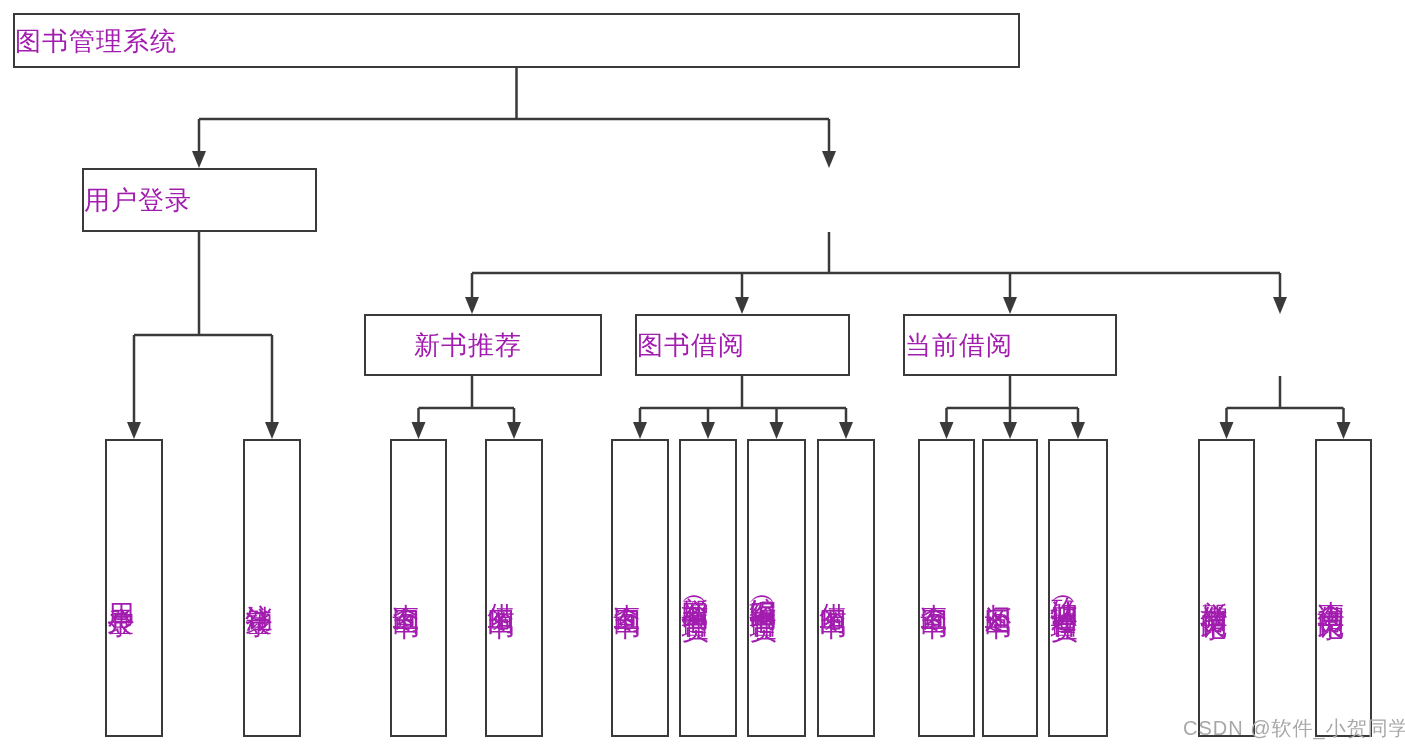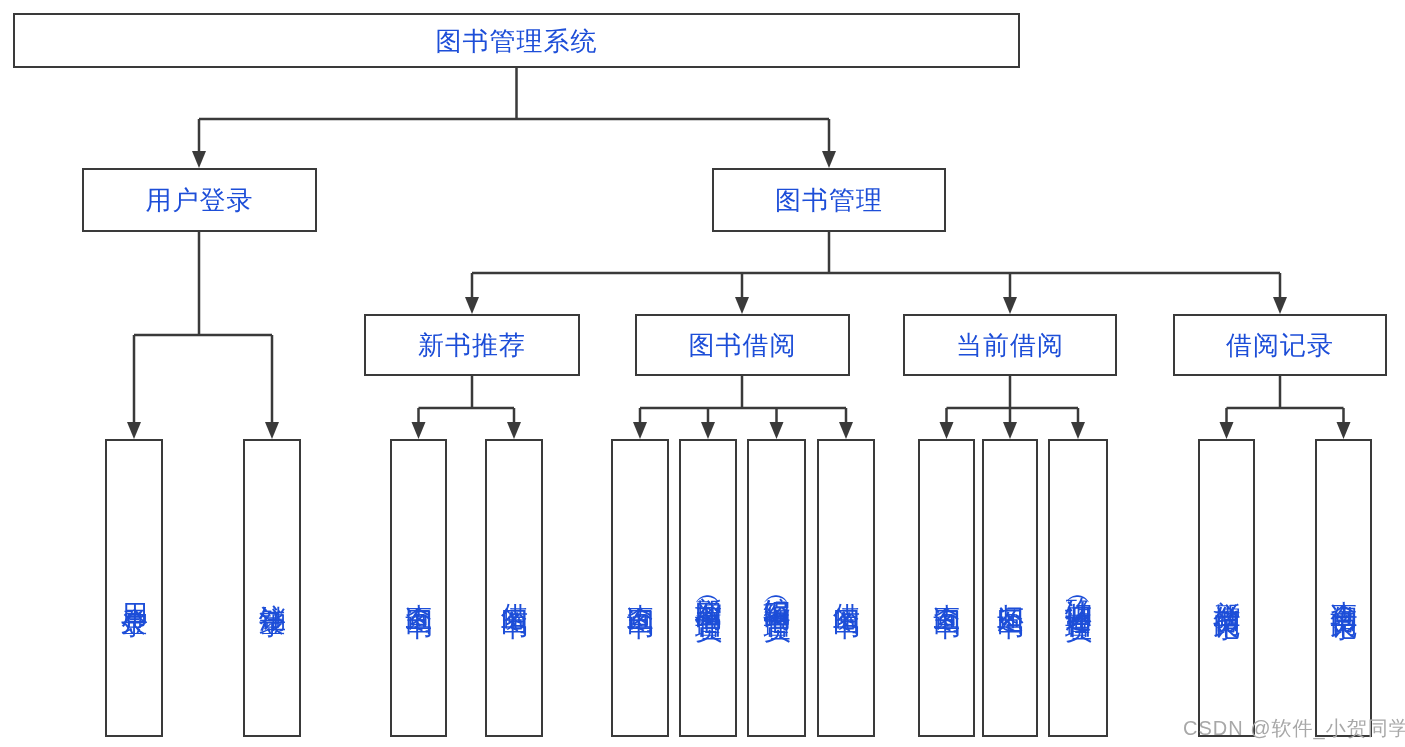--- a/index.html
+++ b/index.html
@@ -22,34 +22,34 @@
     height: 747px;
     pointer-events: none;
   }
   .box {
     position: absolute;
     box-sizing: border-box;
     border: 2px solid #3a3a3a;
     background: #ffffff;
     display: flex;
     align-items: center;
-    justify-content: center;
-    color: #1d4ed8;
+    justify-content: flex-start;
+    color: #a21caf;
   }
   .hlabel {
     font-size: 26px;
     letter-spacing: 1px;
     white-space: nowrap;
     line-height: 1;
   }
   .root-box    { left: 13px;  top: 13px;  width: 1007px; height: 55px; }
   .lvl1-login  { left: 82px;  top: 168px; width: 235px;  height: 64px; }
   .lvl1-mgmt   { left: 712px; top: 168px; width: 234px;  height: 64px; }
   .row2        { top: 314px; height: 62px; }
-  .r2-a { left: 364px;  width: 216px; }
+  .r2-a { left: 364px;  width: 238px; padding-left: 48px; }
   .r2-b { left: 635px;  width: 215px; }
   .r2-c { left: 903px;  width: 214px; }
   .r2-d { left: 1173px; width: 214px; }
   .leaf {
     top: 439px;
     height: 298px;
     width: 58px;
   }
   .vlabel {
     writing-mode: vertical-rl;
@@ -121,35 +121,29 @@
     </g>
   </svg>
 
   <div class="box root-box">
     <span class="hlabel">图书管理系统</span>
   </div>
 
   <div class="box lvl1-login">
     <span class="hlabel">用户登录</span>
   </div>
-  <div class="box lvl1-mgmt">
-    <span class="hlabel">图书管理</span>
-  </div>
 
   <div class="box row2 r2-a">
     <span class="hlabel">新书推荐</span>
   </div>
   <div class="box row2 r2-c">
     <span class="hlabel">当前借阅</span>
   </div>
   <div class="box row2 r2-b">
     <span class="hlabel">图书借阅</span>
-  </div>
-  <div class="box row2 r2-d">
-    <span class="hlabel">借阅记录</span>
   </div>
 
   <div class="box leaf" style="left:105px">
     <span class="vlabel">用户登录</span>
   </div>
   <div class="box leaf" style="left:243px">
     <span class="vlabel">注销登录</span>
   </div>
 
   <div class="box leaf" style="left:390px;width:57px">

